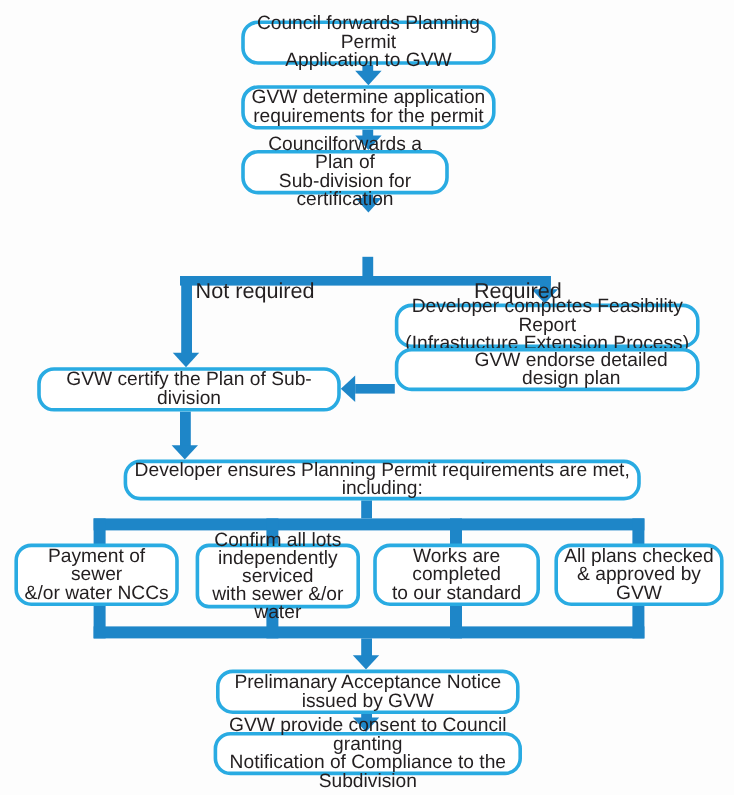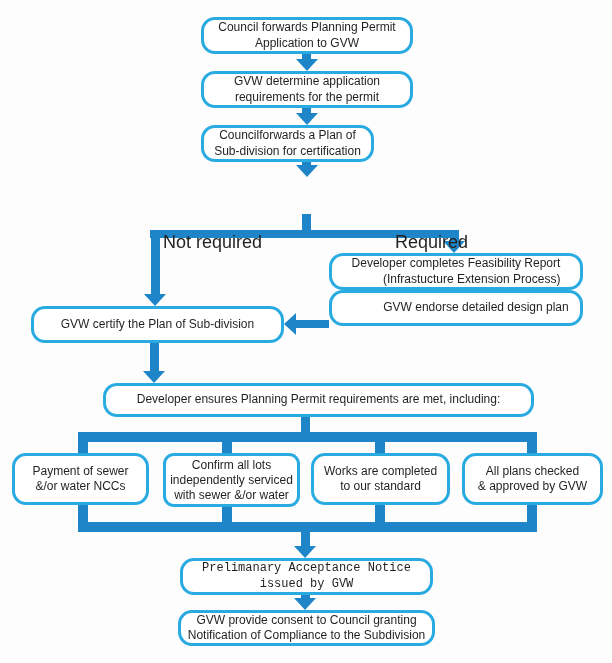--- a/index.html
+++ b/index.html
@@ -15,21 +15,21 @@
   .node {
     position: absolute;
     box-sizing: border-box;
     background: var(--fill, #ffffff);
     border: 3px solid var(--border, #29abe2);
     border-radius: 14px;
     display: flex;
     align-items: center;
     justify-content: center;
     text-align: center;
-    font-size: 12px;
+    font-size: 16px;
     line-height: 15.5px;
     padding: 2px 4px;
   }
   .node span { white-space: pre-line; }
   .conn { position: absolute; background: var(--connector, #1e86c8); }
   .ah-down {
     position: absolute; width: 0; height: 0;
     border-left: 11px solid transparent;
     border-right: 11px solid transparent;
     border-top: 12px solid var(--connector, #1e86c8);
@@ -104,21 +104,21 @@
     <span>GVW determine application
 requirements for the permit</span>
   </div>
 
   <div class="node" style="left:201px; top:125px; width:173px; height:37px;">
     <span>Councilforwards a Plan of
 Sub-division for certification</span>
   </div>
 
 
-  <div class="node" style="left:329px; top:253px; width:254px; height:37px;text-align:right;">
+  <div class="node" style="left:329px; top:253px; width:254px; height:37px;">
     <span>Developer completes Feasibility Report
 (Infrastucture Extension Process)</span>
   </div>
 
   <div class="node" style="left:329px; top:290px; width:254px; height:36px;padding-left:44px;">
     <span>GVW endorse detailed design plan</span>
   </div>
 
   <div class="node" style="left:31px; top:306px; width:253px; height:37px;">
     <span>GVW certify the Plan of Sub-division</span>
@@ -142,21 +142,21 @@
   <div class="node" style="left:311px; top:453px; width:139px; height:52px;">
     <span>Works are completed
 to our standard</span>
   </div>
 
   <div class="node" style="left:462px; top:453px; width:141px; height:52px;">
     <span>All plans checked
 &amp; approved by GVW</span>
   </div>
 
-  <div class="node" style="left:180px; top:558px; width:253px; height:37px;font-family:Liberation Mono, monospace;">
+  <div class="node" style="left:180px; top:558px; width:253px; height:37px;">
     <span>Prelimanary Acceptance Notice
 issued by GVW</span>
   </div>
 
   <div class="node" style="left:178px; top:610px; width:257px; height:36px; padding:2px 1px;align-items:center;">
     <span>GVW provide consent to Council granting
 Notification of Compliance to the Subdivision</span>
   </div>
 
   <div class="edge-label" style="left:163px; top:235px;">Not required</div>

